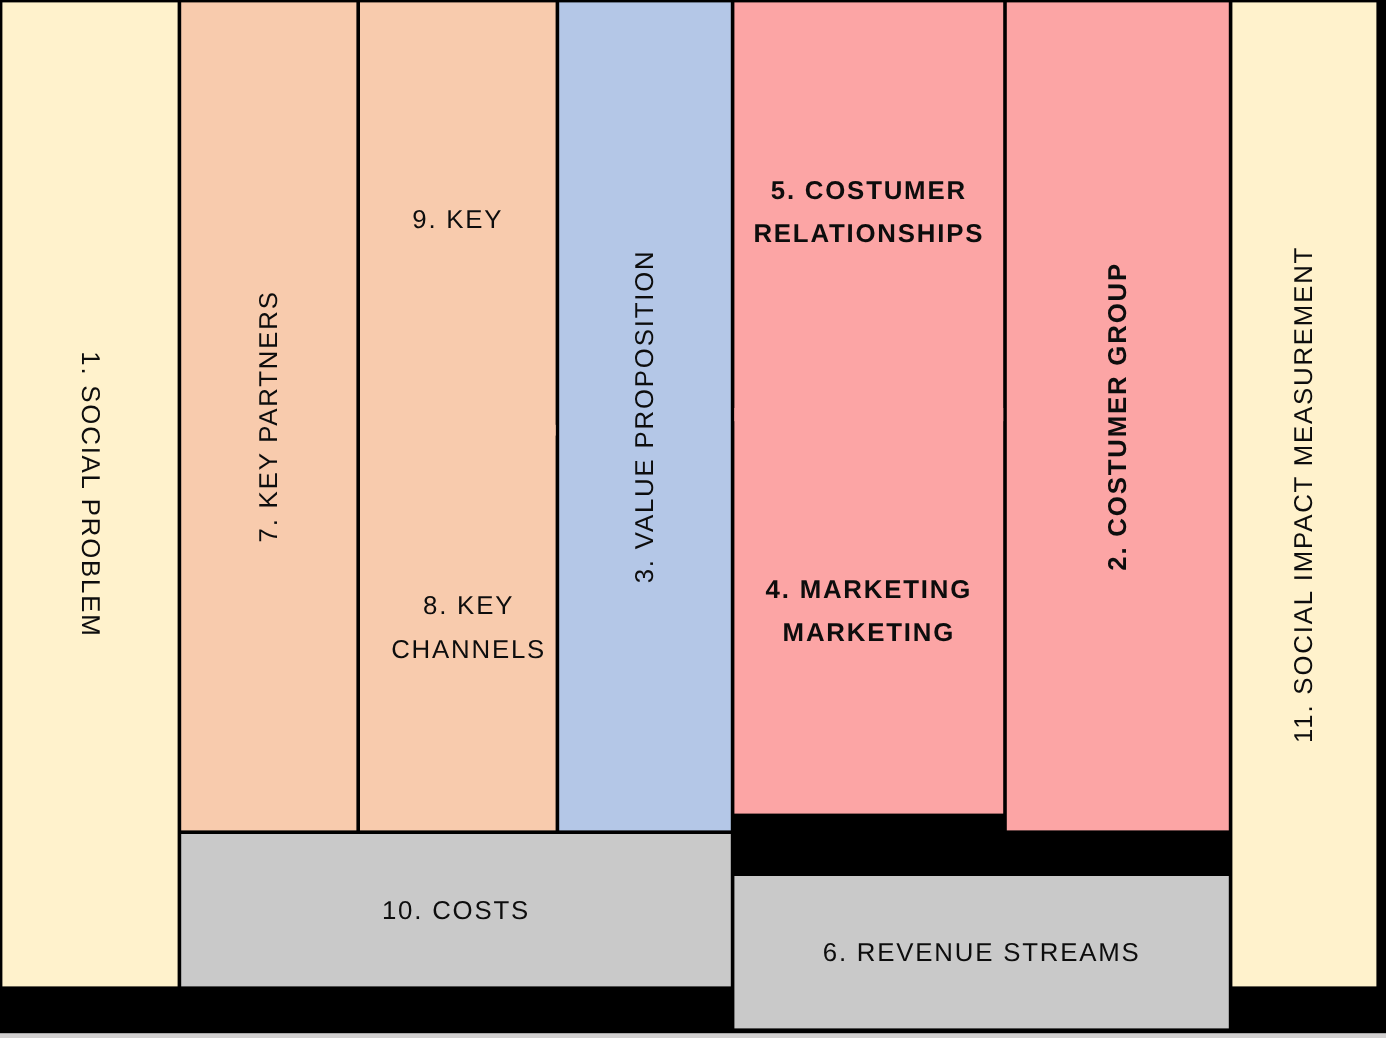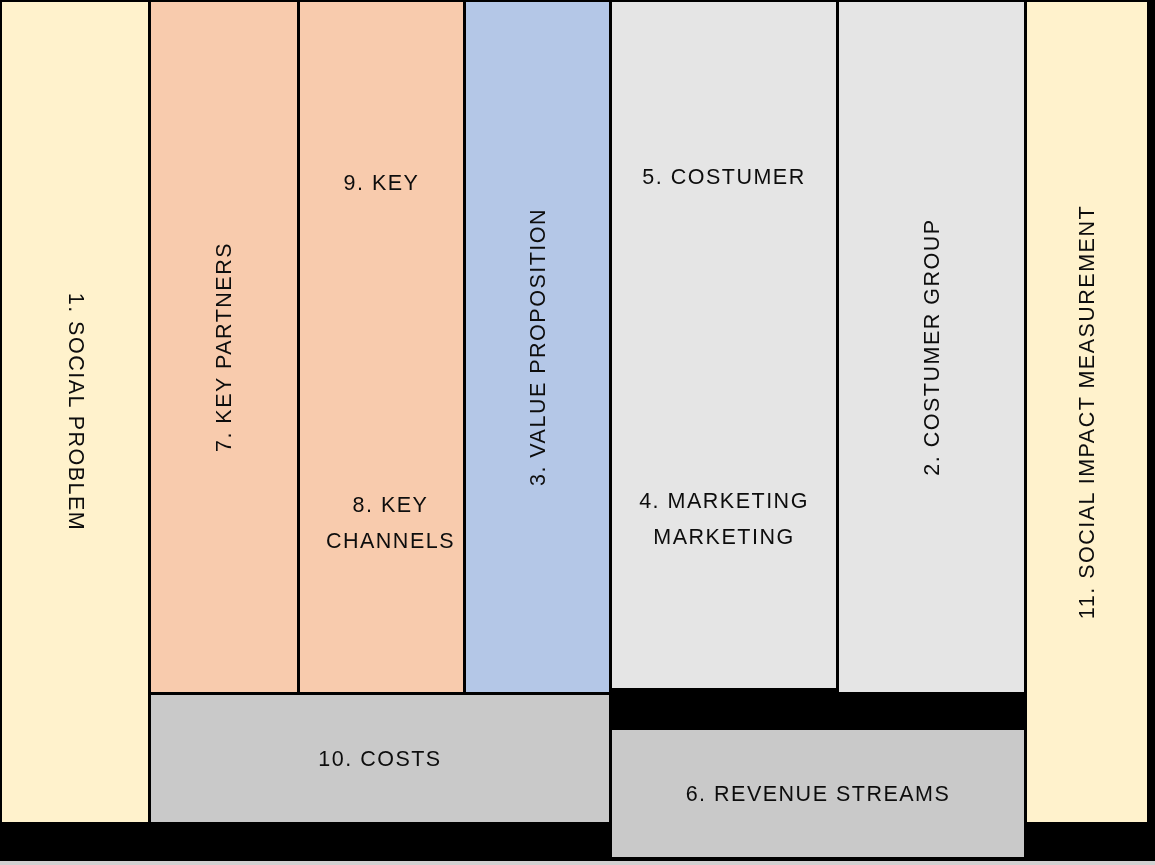--- a/index.html
+++ b/index.html
@@ -16,21 +16,21 @@
     color: #0d0d0d;
     overflow: hidden;
   }
   .cell {
     position: absolute;
     box-sizing: border-box;
   }
   .bg-cream  { background: #FFF2CC; }
   .bg-orange { background: #F8CBAD; }
   .bg-blue   { background: #B4C7E7; }
-  .bg-green  { background: #e5e5e5; }
+  .bg-green  { background: #fca5a5; font-weight: bold; }
   .bg-gray   { background: #C9C9C9; }
 
   .hlabel {
     width: 100%;
     height: 100%;
     display: flex;
     flex-direction: column;
     align-items: center;
     justify-content: center;
     text-align: center;
@@ -50,21 +50,21 @@
   .rot-ccw { transform: translate(-50%, -50%) rotate(-90deg); } 
   .rot-cw  { transform: translate(-50%, -50%) rotate(90deg);  } 
 
   
   #cell-social-problem          { left: 2px;    top: 2px;   width: 146px; height: 820px; }
   #cell-key-partners            { left: 151px;  top: 2px;   width: 146px; height: 690px; }
   #cell-key-activities          { left: 300px;  top: 2px;   width: 163px; height: 361px; }
   #cell-key-resources           { left: 300px;  top: 354px; width: 163px; height: 338px; padding-left: 18px; }
   #cell-value-proposition       { left: 466px;  top: 2px;   width: 143px; height: 690px; }
   #cell-customer-relationships  { left: 612px;  top: 2px;   width: 224px; height: 349px; }
-  #cell-marketing-channels      { left: 612px;  top: 350px; width: 224px; height: 338px; }
+  #cell-marketing-channels      { left: 612px;  top: 340px; width: 224px; height: 338px; }
   #cell-customer-group          { left: 839px;  top: 2px;   width: 185px; height: 690px; }
   #cell-social-impact           { left: 1027px; top: 2px;   width: 120px; height: 820px; }
   #cell-costs                   { left: 151px;  top: 695px; width: 458px; height: 127px; }
   #cell-revenue-streams         { left: 612px;  top: 730px; width: 412px; height: 127px; }
   #bottom-strip                 { left: 0;      top: 861px; width: 1155px; height: 4px; background: #D2D0D0; }
 </style>
 </head>
 <body>
 
 <div id="canvas">
@@ -90,20 +90,21 @@
     </div>
   </div>
 
   <div class="cell bg-blue" id="cell-value-proposition">
     <span class="vlabel rot-ccw">3. VALUE PROPOSITION</span>
   </div>
 
   <div class="cell bg-green" id="cell-customer-relationships">
     <div class="hlabel">
       <span>5. COSTUMER</span>
+      <span>RELATIONSHIPS</span>
     </div>
   </div>
 
   <div class="cell bg-green" id="cell-marketing-channels">
     <div class="hlabel">
       <span>4. MARKETING</span>
       <span>MARKETING</span>
     </div>
   </div>
 

